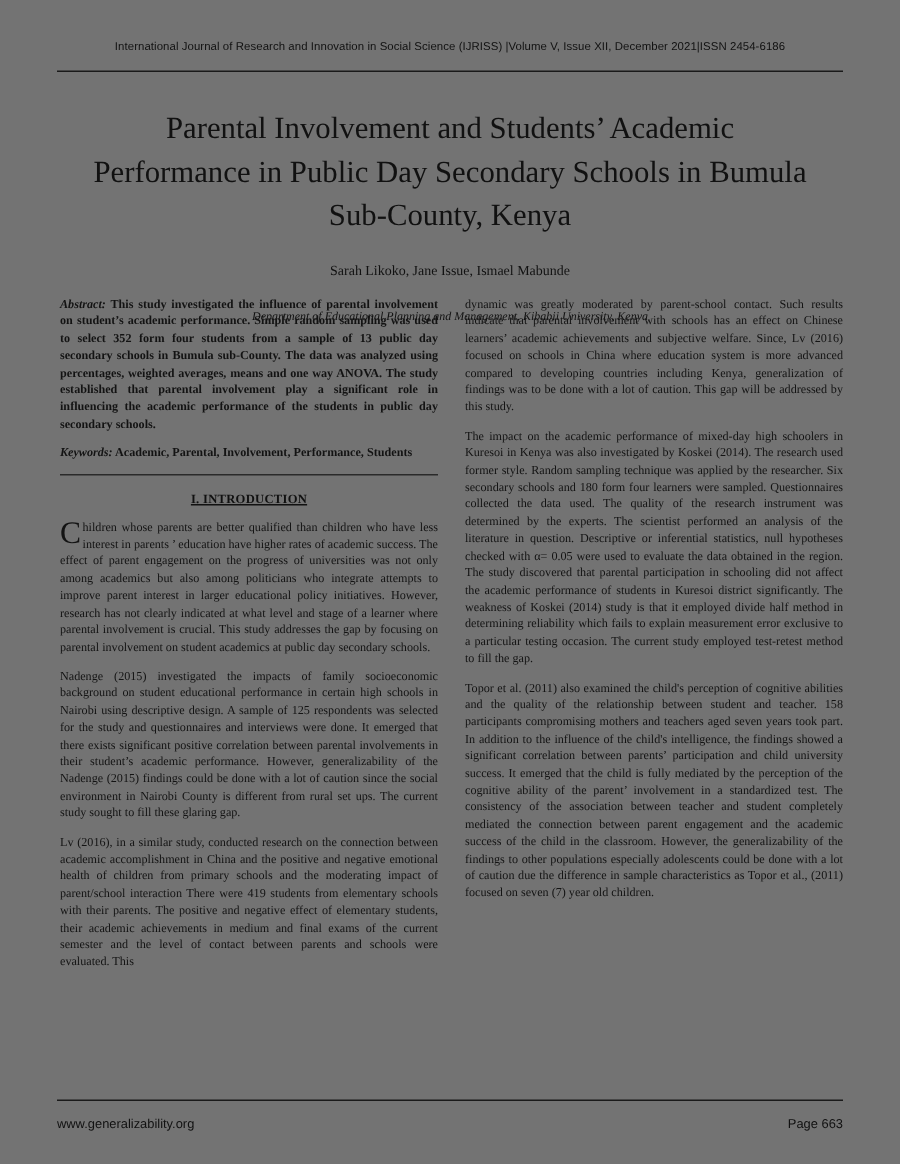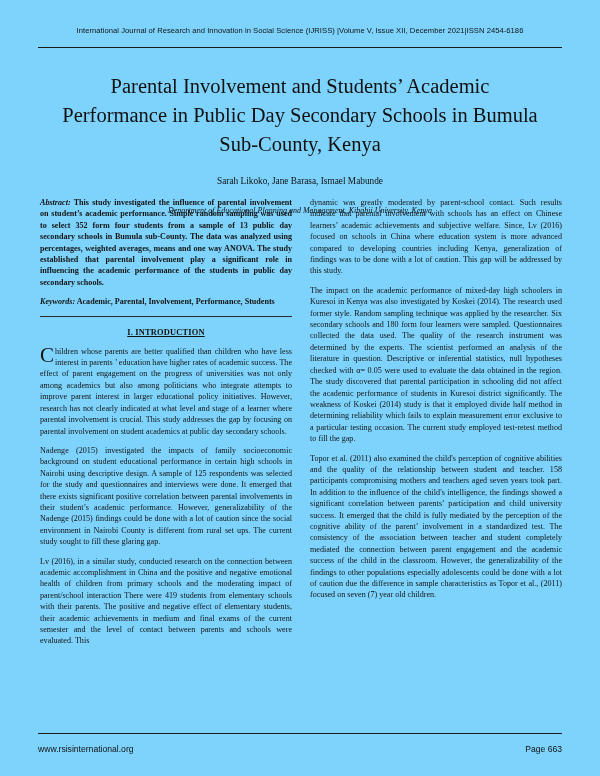--- a/index.html
+++ b/index.html
@@ -14,21 +14,21 @@
     color: #1a1a1a;
     position: relative;
     overflow: hidden;
   }
   .page {
     width: 600px;
     height: 776px;
     box-sizing: border-box;
     padding: 0;
     position: relative;
-    background: #7dd3fc;
+    background: #737373;
   }
 
   
   .running-header {
     position: absolute;
     top: 26px;
     left: 0;
     right: 0;
     text-align: center;
     font-family: "Liberation Sans", "DejaVu Sans", sans-serif;
@@ -172,21 +172,21 @@
 </head>
 <body>
 
 <div class="page">
 
   <div class="running-header">International Journal of Research and Innovation in Social Science (IJRISS) |Volume V, Issue XII, December 2021|ISSN 2454-6186</div>
   <div class="header-rule"></div>
 
   <div class="title-block">
     <h1 class="paper-title">Parental Involvement and Students’ Academic Performance in Public Day Secondary Schools in Bumula Sub-County, Kenya</h1>
-    <div class="authors">Sarah Likoko, Jane Barasa, Ismael Mabunde</div>
+    <div class="authors">Sarah Likoko, Jane Issue, Ismael Mabunde</div>
     <div class="affiliation">Department of Educational Planning and Management, Kibabii University, Kenya</div>
   </div>
 
   <div class="columns">
 
     <div class="col">
 
       <p class="abstract"><span class="lead">Abstract:</span><span> This study investigated the influence of parental involvement on student’s academic performance. Simple random sampling was used to select 352 form four students from a sample of 13 public day secondary schools in Bumula sub-County. The data was analyzed using percentages, weighted averages, means and one way ANOVA. The study established that parental involvement play a significant role in influencing the academic performance of the students in public day secondary schools.</span></p>
 
       <p class="keywords"><span class="lead">Keywords:</span><span> Academic, Parental, Involvement, Performance, Students</span></p>
@@ -203,17 +203,17 @@
     <div class="col">
       <p>dynamic was greatly moderated by parent-school contact. Such results indicate that parental involvement with schools has an effect on Chinese learners’ academic achievements and subjective welfare. Since, Lv (2016) focused on schools in China where education system is more advanced compared to developing countries including Kenya, generalization of findings was to be done with a lot of caution. This gap will be addressed by this study.</p>
       <p>The impact on the academic performance of mixed-day high schoolers in Kuresoi in Kenya was also investigated by Koskei (2014). The research used former style. Random sampling technique was applied by the researcher. Six secondary schools and 180 form four learners were sampled. Questionnaires collected the data used. The quality of the research instrument was determined by the experts. The scientist performed an analysis of the literature in question. Descriptive or inferential statistics, null hypotheses checked with α= 0.05 were used to evaluate the data obtained in the region. The study discovered that parental participation in schooling did not affect the academic performance of students in Kuresoi district significantly. The weakness of Koskei (2014) study is that it employed divide half method in determining reliability which fails to explain measurement error exclusive to a particular testing occasion. The current study employed test-retest method to fill the gap.</p>
       <p>Topor et al. (2011) also examined the child's perception of cognitive abilities and the quality of the relationship between student and teacher. 158 participants compromising mothers and teachers aged seven years took part. In addition to the influence of the child's intelligence, the findings showed a significant correlation between parents’ participation and child university success. It emerged that the child is fully mediated by the perception of the cognitive ability of the parent’ involvement in a standardized test. The consistency of the association between teacher and student completely mediated the connection between parent engagement and the academic success of the child in the classroom. However, the generalizability of the findings to other populations especially adolescents could be done with a lot of caution due the difference in sample characteristics as Topor et al., (2011) focused on seven (7) year old children.</p>
     </div>
 
   </div>
 
   <div class="footer-rule"></div>
   <div class="footer">
-    <span>www.rsisinternational.org</span>
+    <span>www.generalizability.org</span>
     <span>Page 663</span>
   </div>
 
 </div>
 
 </body></html>

